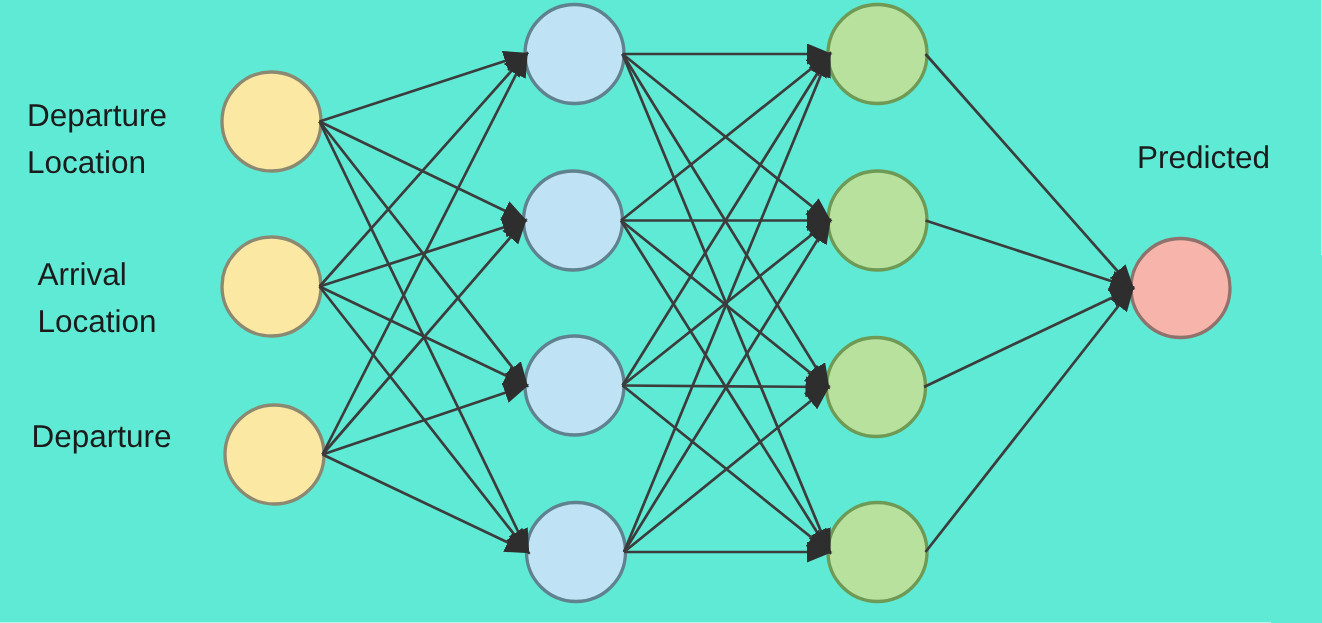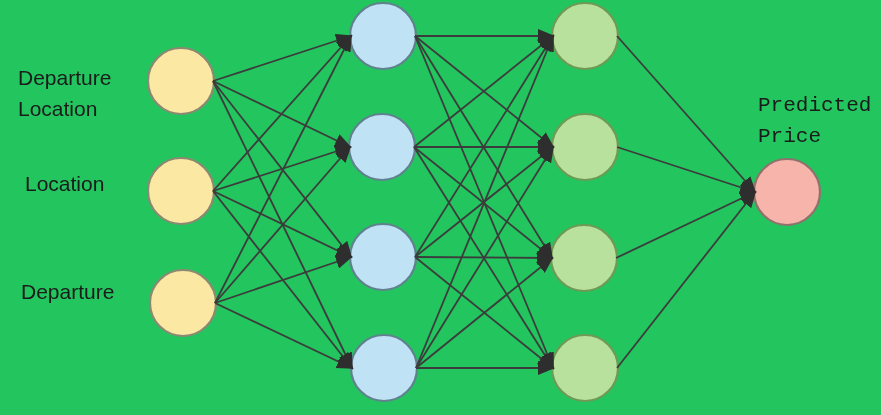--- a/index.html
+++ b/index.html
@@ -5,21 +5,21 @@
   html, body {
     margin: 0;
     padding: 0;
     background: #ffffff;
     font-family: "Liberation Sans", sans-serif;
   }
   .stage {
     position: relative;
     width: 881px;
     height: 415px;
-    background: #22c55e;
+    background: #5eead4;
     overflow: hidden;
   }
   .net-svg {
     position: absolute;
     left: 0;
     top: 0;
     width: 881px;
     height: 415px;
   }
   .node-label {
@@ -27,21 +27,21 @@
     color: #1b1b1b;
     font-size: 21px;
     line-height: 31px;
     letter-spacing: 0px;
     white-space: nowrap;
   }
   .node-label span { display: block; }
   .label-departure-location { left: 18px;  top: 62px;  }
   .label-arrival-location   { left: 25px;  top: 168px; }
   .label-departure-date     { left: 21px;  top: 276px; }
-  .label-predicted-price    { left: 758px; top: 90px; font-family: Liberation Mono, monospace;  }
+  .label-predicted-price    { left: 758px; top: 90px;  }
 </style>
 </head>
 <body>
 
 <div class="stage">
 
   <svg id="net" class="net-svg" viewBox="0 0 881 415" xmlns="http://www.w3.org/2000/svg">
       <defs>
         <marker id="arrow" viewBox="0 0 17 14" refX="15" refY="7" markerWidth="17" markerHeight="14" orient="auto" markerUnits="userSpaceOnUse">
           <path d="M0,0 L17,7 L0,14 Z" fill="#2e2e2e"></path>
@@ -92,25 +92,25 @@
       <line x1="616" y1="258" x2="755" y2="192" stroke="#3c3c3c" stroke-width="1.8" marker-end="url(#arrow)"></line>
       <line x1="617" y1="368" x2="755" y2="192" stroke="#3c3c3c" stroke-width="1.8" marker-end="url(#arrow)"></line>
     </svg>
 
   <div class="node-label label-departure-location">
     <span>Departure</span>
     <span>Location</span>
   </div>
 
   <div class="node-label label-arrival-location">
+    <span>Arrival</span>
     <span>Location</span>
   </div>
 
   <div class="node-label label-departure-date">
     <span>Departure</span>
   </div>
 
   <div class="node-label label-predicted-price">
     <span>Predicted</span>
-    <span>Price</span>
   </div>
 
 </div>
 
 </body></html>

